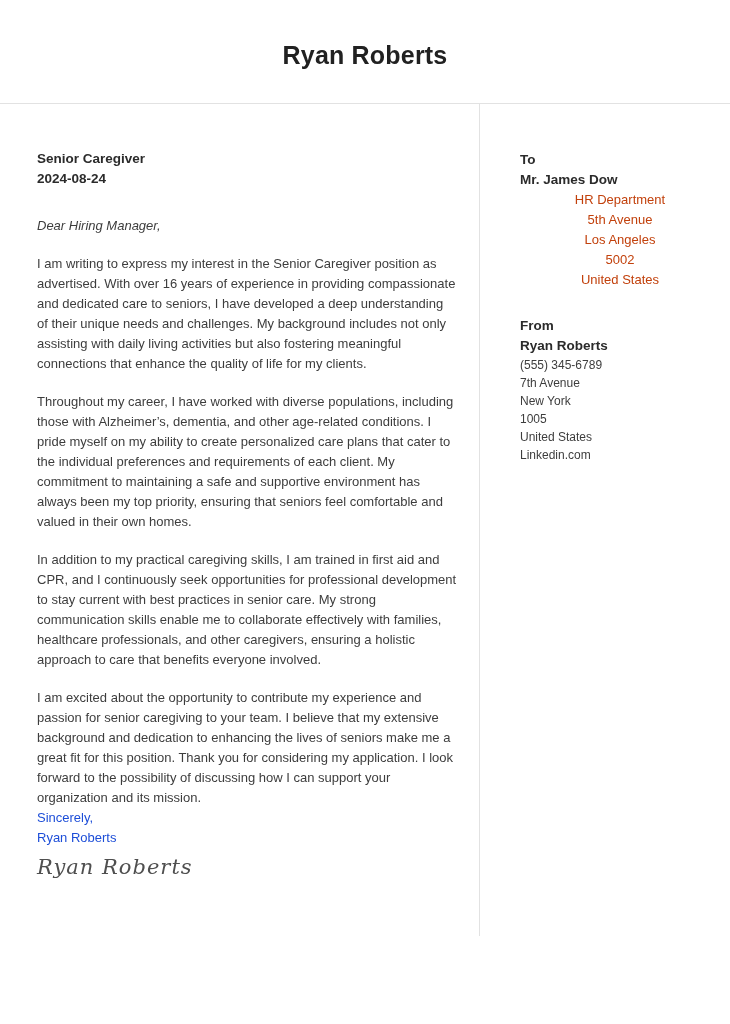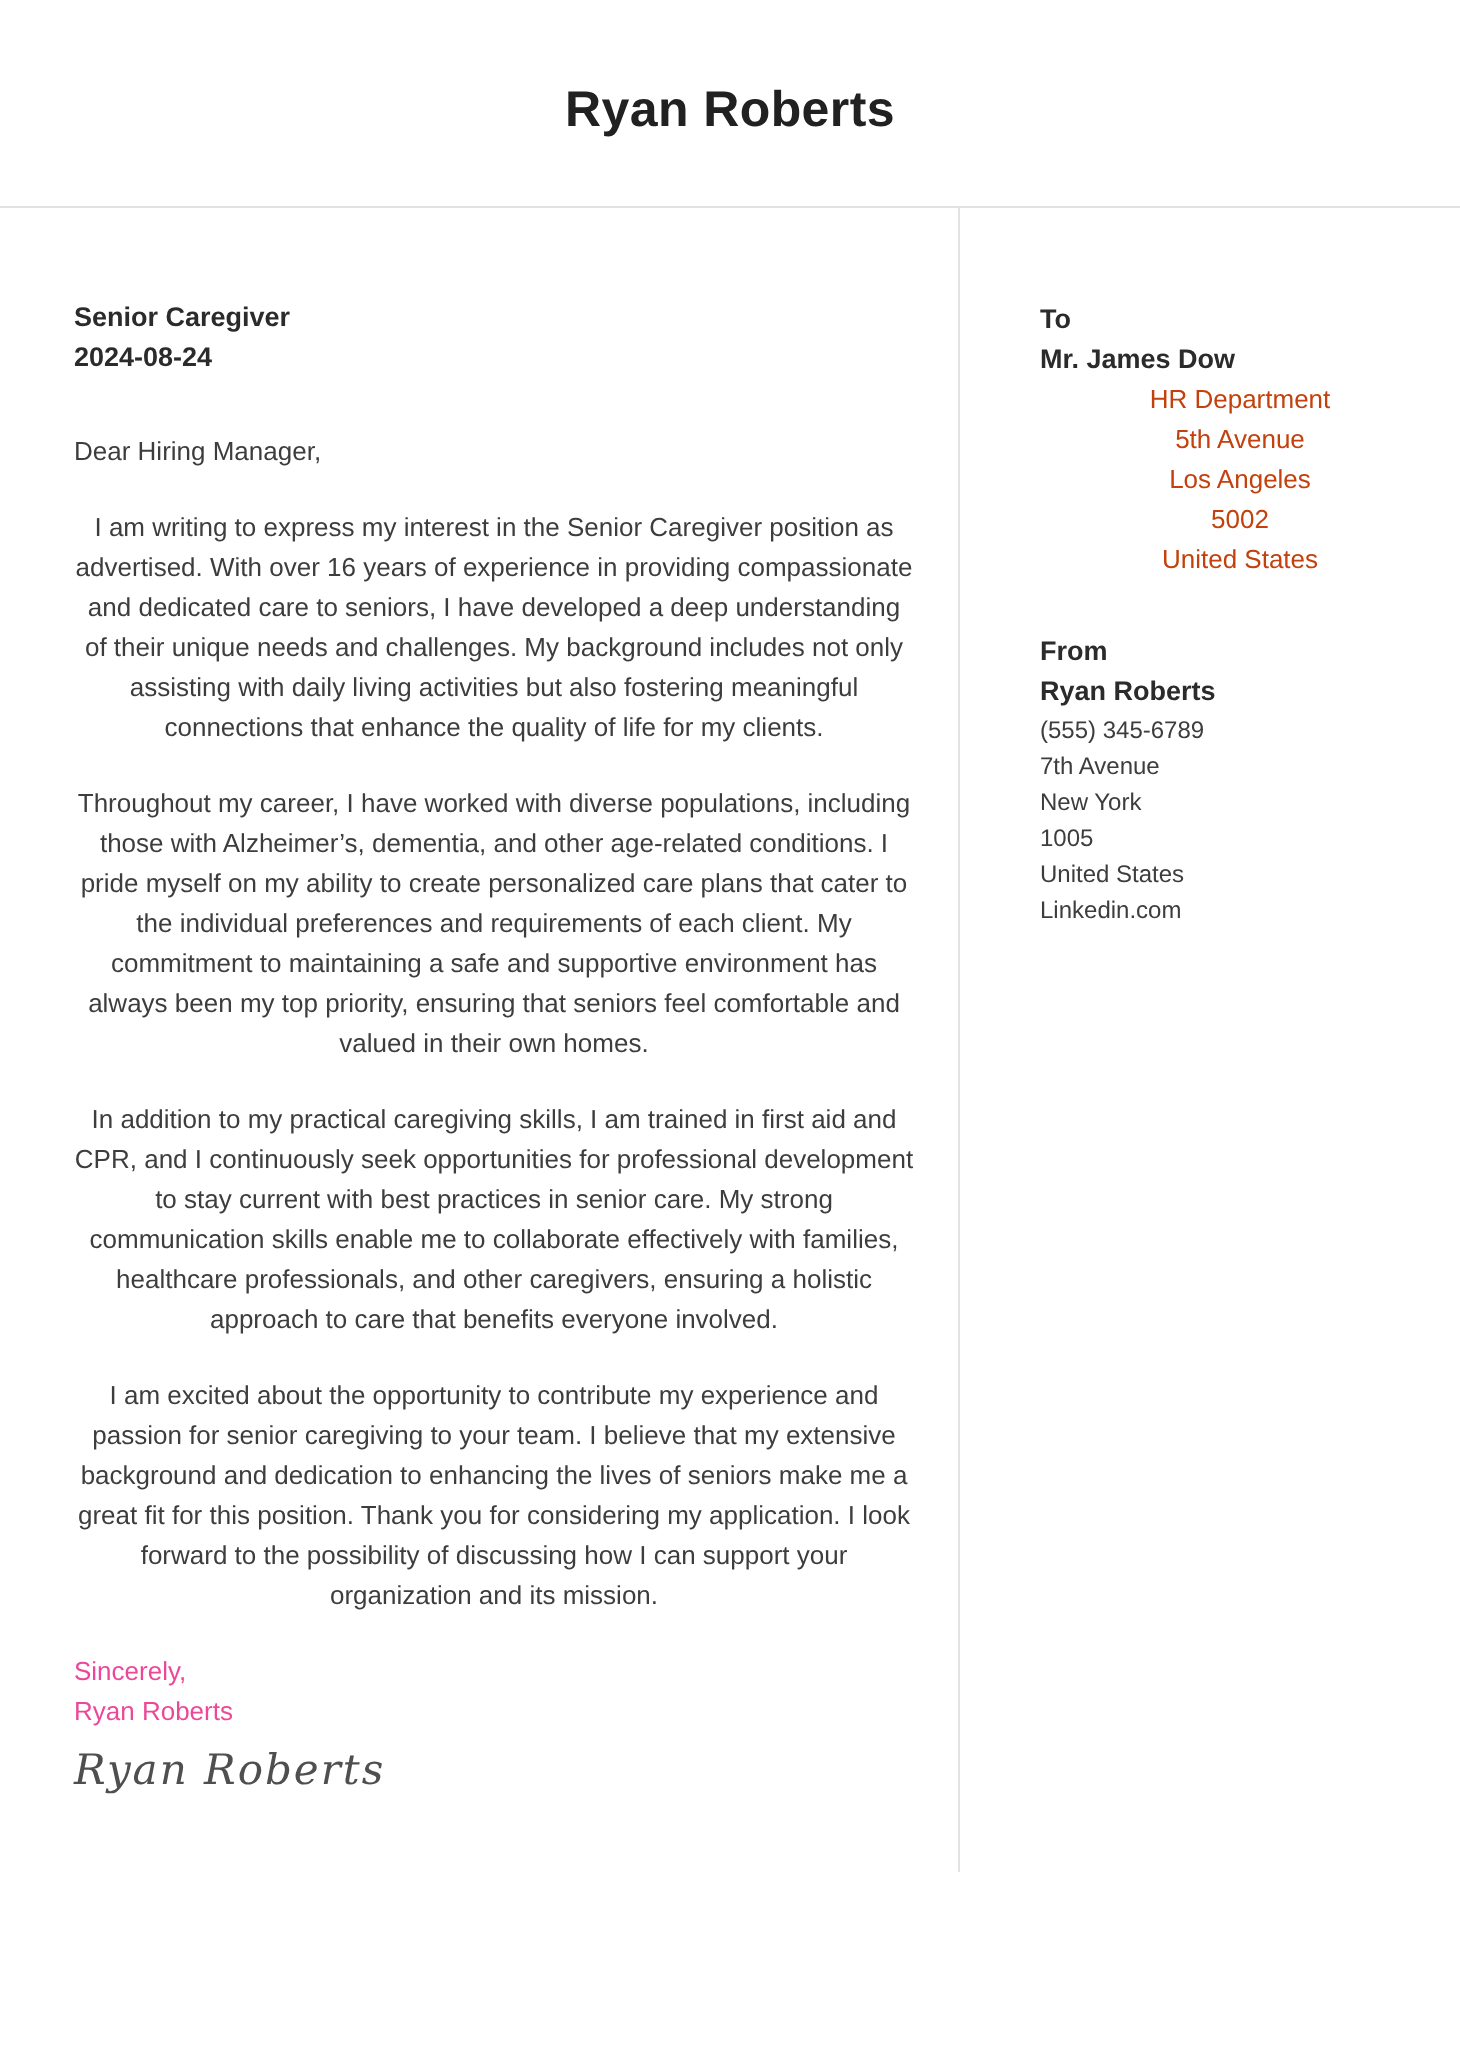--- a/index.html
+++ b/index.html
@@ -53,33 +53,32 @@
     font-weight: 700;
     color: #2b2b2b;
     line-height: 20px;
     flex-direction: column;
   }
   .salutation {
     margin-top: 27px;
     font-size: 13px;
     line-height: 20px;
     color: #3d3d3d;
+    font-style: italic;
   }
   .para {
     margin-top: 18px;
     font-size: 13px;
     line-height: 20px;
     color: #3d3d3d;
-    text-align: center;
   }
   .closing {
-    margin-top: 18px;
     font-size: 13px;
     line-height: 20px;
-    color: #ec4899;
+    color: #1d4ed8;
   }
   .signature-script {
     margin-top: 7px;
     font-family: "DejaVu Serif", serif;
     font-style: italic;
     font-size: 21px;
     letter-spacing: 1px;
     color: #4f4f4f;
   }
 

